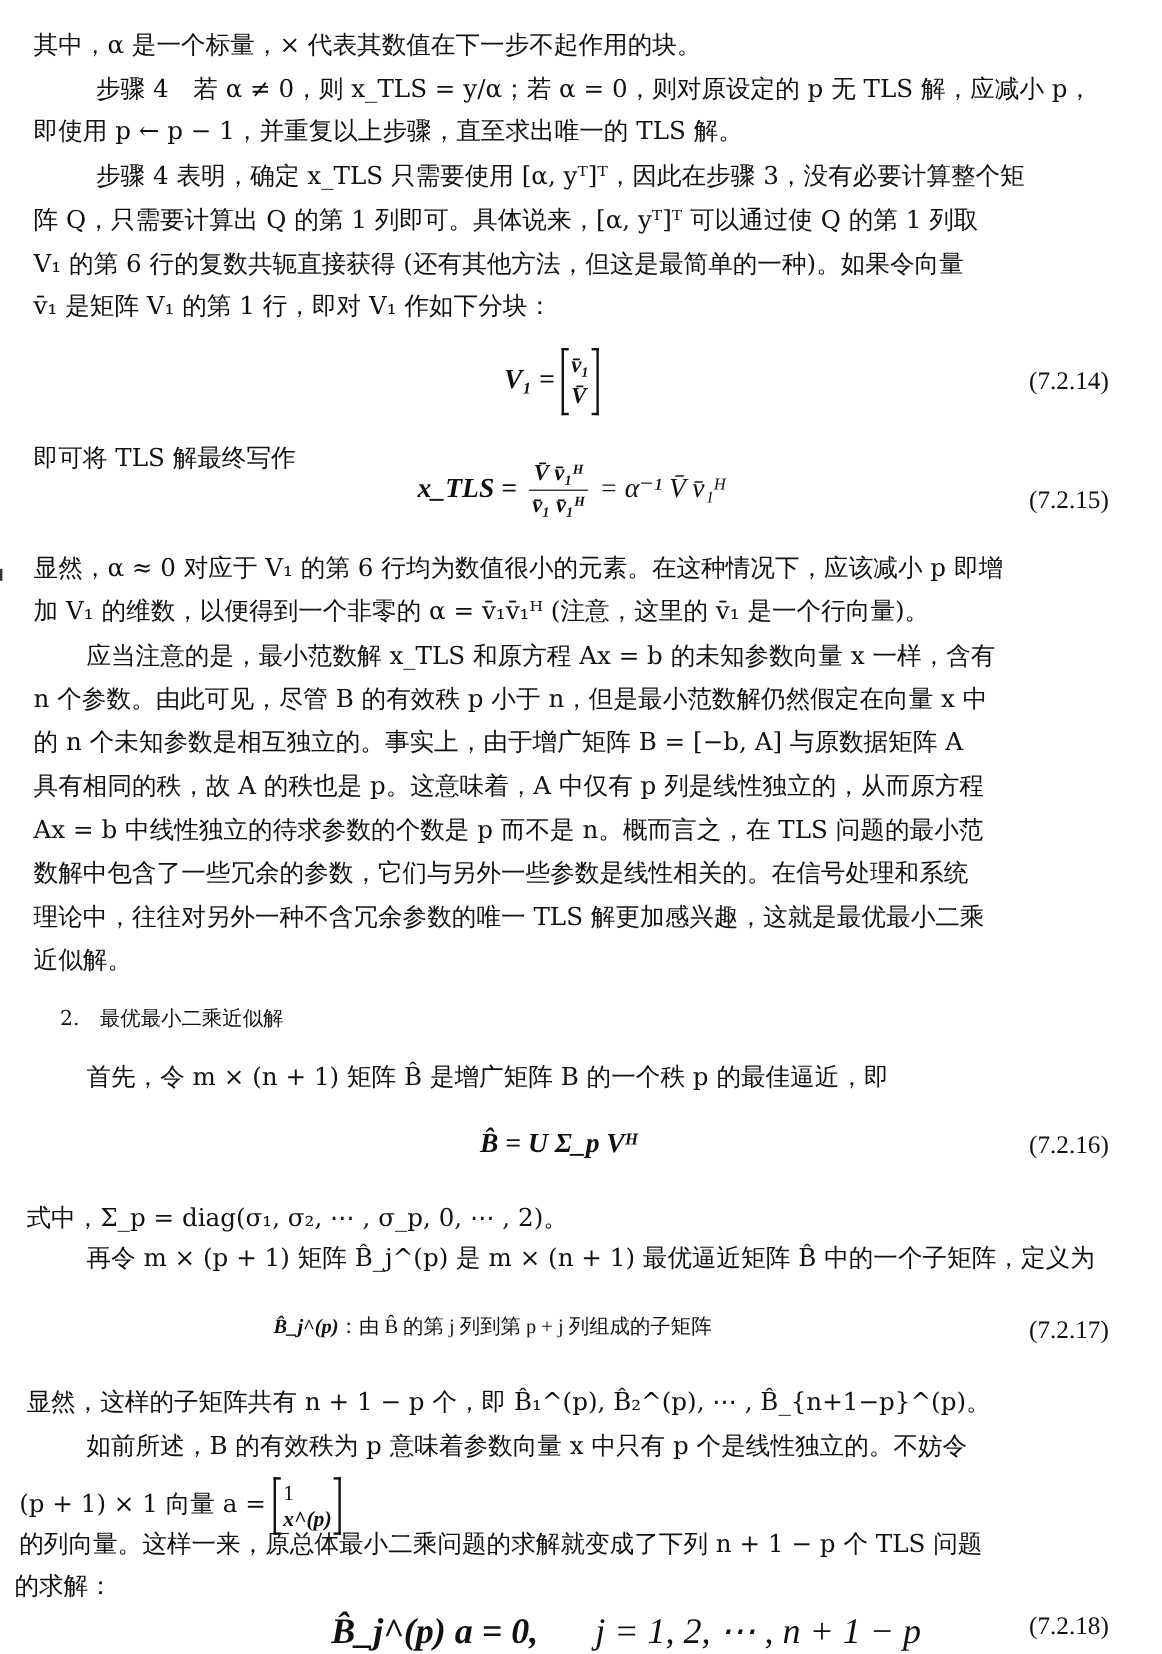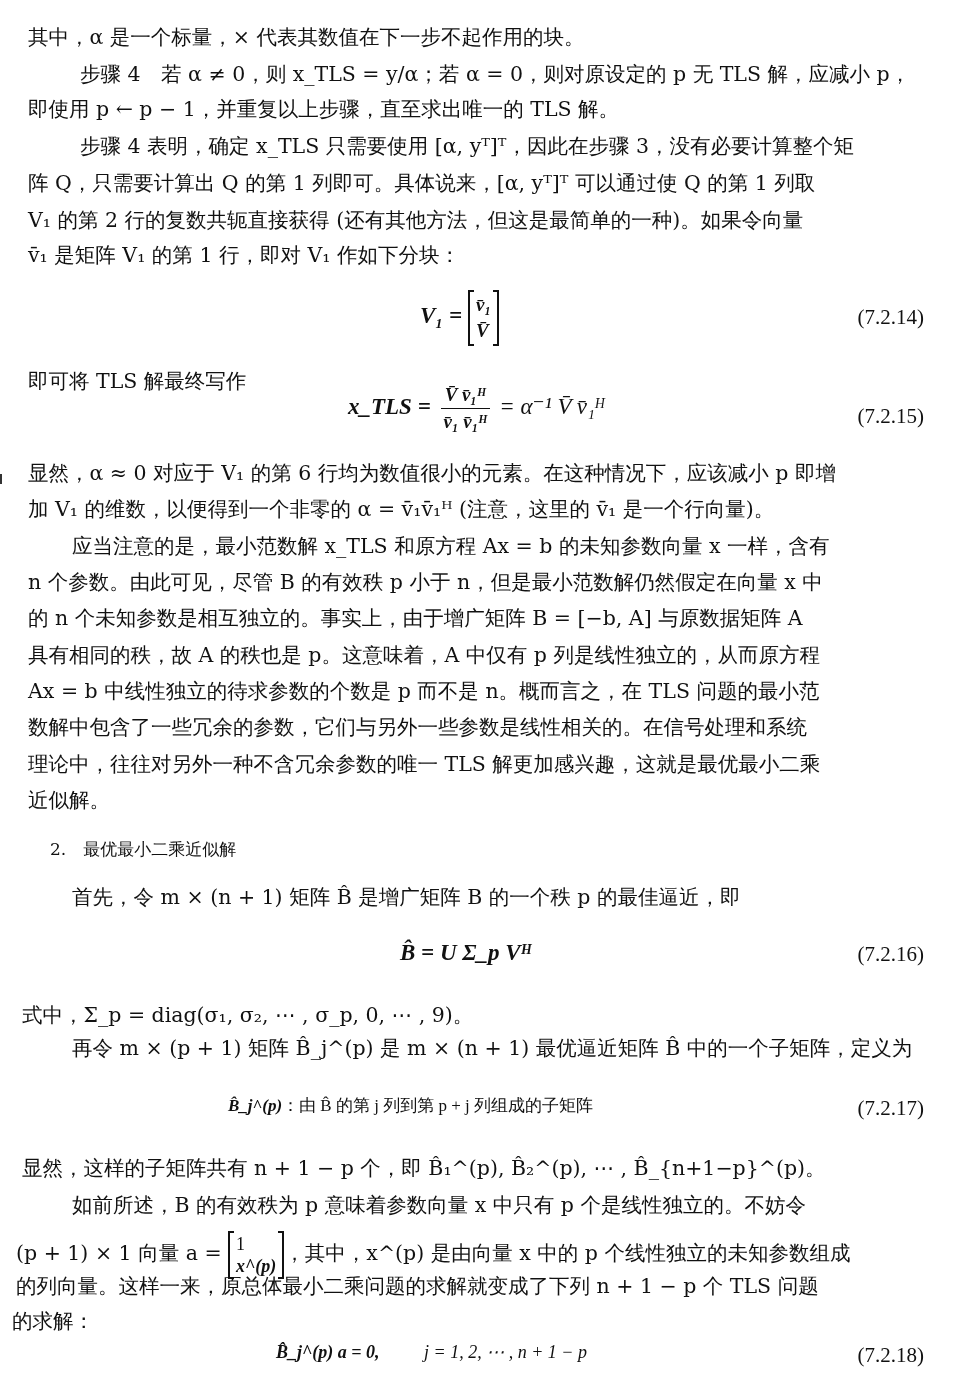--- a/index.html
+++ b/index.html
@@ -47,21 +47,21 @@
 
 <div class="tick" style="top:474px;"></div>
 
 <div class="line flush" style="top:22px;">其中，α 是一个标量，× 代表其数值在下一步不起作用的块。</div>
 
 <div class="line" style="top:59px; left:80px;">步骤 4　若 α ≠ 0，则 x_TLS = y/α；若 α = 0，则对原设定的 p 无 TLS 解，应减小 p，</div>
 <div class="line flush" style="top:94px;">即使用 p ← p − 1，并重复以上步骤，直至求出唯一的 TLS 解。</div>
 
 <div class="line" style="top:131px; left:80px;">步骤 4 表明，确定 x_TLS 只需要使用 [α, yᵀ]ᵀ，因此在步骤 3，没有必要计算整个矩</div>
 <div class="line flush" style="top:168px;">阵 Q，只需要计算出 Q 的第 1 列即可。具体说来，[α, yᵀ]ᵀ 可以通过使 Q 的第 1 列取</div>
-<div class="line flush" style="top:205px;">V₁ 的第 2 行的复数共轭直接获得 (还有其他方法，但这是最简单的一种)。如果令向量</div>
+<div class="line flush" style="top:205px;">V₁ 的第 6 行的复数共轭直接获得 (还有其他方法，但这是最简单的一种)。如果令向量</div>
 <div class="line flush" style="top:240px;">v̄₁ 是矩阵 V₁ 的第 1 行，即对 V₁ 作如下分块：</div>
 
 <div class="eq" style="top:290px; left:420px;">
   <span class="mb">V₁ =</span>
   <span class="bmat">
     <span class="br-tl"></span><span class="br-bl"></span><span class="br-tr"></span><span class="br-br"></span>
     <span class="mb" style="display:block;font-size:19px;">v̄₁</span>
     <span class="mb" style="display:block;font-size:19px;">V̄</span>
   </span>
 </div>
@@ -93,35 +93,35 @@
 
 <div class="section" style="top:834px;">2.　最优最小二乘近似解</div>
 
 <div class="line indent" style="top:882px;">首先，令 m × (n + 1) 矩阵 B̂ 是增广矩阵 B 的一个秩 p 的最佳逼近，即</div>
 
 <div class="eq" style="top:940px; left:400px;">
   <span class="mb">B̂ = U Σ_p Vᴴ</span>
 </div>
 <div class="eqnum" style="top:942px;">(7.2.16)</div>
 
-<div class="line flush" style="top:1000px; left:22px;">式中，Σ_p = diag(σ₁, σ₂, ⋯ , σ_p, 0, ⋯ , 9)。</div>
+<div class="line flush" style="top:1000px; left:22px;">式中，Σ_p = diag(σ₁, σ₂, ⋯ , σ_p, 0, ⋯ , 2)。</div>
 <div class="line indent" style="top:1033px;">再令 m × (p + 1) 矩阵 B̂_j^(p) 是 m × (n + 1) 最优逼近矩阵 B̂ 中的一个子矩阵，定义为</div>
 
 <div class="eq" style="top:1094px; left:228px; font-size:17px;">
   <span class="mb">B̂_j^(p)</span><span>：由 B̂ 的第 j 列到第 p + j 列组成的子矩阵</span>
 </div>
 <div class="eqnum" style="top:1096px;">(7.2.17)</div>
 
 <div class="line flush" style="top:1153px; left:22px;">显然，这样的子矩阵共有 n + 1 − p 个，即 B̂₁^(p), B̂₂^(p), ⋯ , B̂_{n+1−p}^(p)。</div>
 <div class="line indent" style="top:1190px;">如前所述，B 的有效秩为 p 意味着参数向量 x 中只有 p 个是线性独立的。不妨令</div>
 
 <div class="line" style="top:1226px; left:16px; line-height:54px;">
-  <span>(p + 1) × 1 向量 a = </span><span class="bmat" style="font-size:18px; line-height:22px;"><span class="br-tl"></span><span class="br-bl"></span><span class="br-tr"></span><span class="br-br"></span><span class="mr" style="display:block;">1</span><span class="mb" style="display:block;">x^(p)</span></span><span>，其中，x^(p) 是由向量 x 中的 p 个线性独立的未知参数组成</span>
+  <span>(p + 1) × 1 向量 a = </span><span class="bmat" style="font-size:18px; line-height:22px;"><span class="br-tl"></span><span class="br-bl"></span><span class="br-tr"></span><span class="br-br"></span><span class="mr" style="display:block;">1</span><span class="mb" style="display:block;">x^(p)</span></span>
 </div>
 
 <div class="line flush" style="top:1271px; left:16px;">的列向量。这样一来，原总体最小二乘问题的求解就变成了下列 n + 1 − p 个 TLS 问题</div>
 <div class="line flush" style="top:1306px; left:12px;">的求解：</div>
 
-<div class="eq" style="top:1341px; left:276px; font-size:18px;">
+<div class="eq" style="top:1341px; left:276px; font-size:30px;">
   <span class="mb">B̂_j^(p) a = 0,</span>
   <span class="m" style="margin-left:40px;">j = 1, 2, ⋯ , n + 1 − p</span>
 </div>
 <div class="eqnum" style="top:1343px;">(7.2.18)</div>
 
 </body></html>

